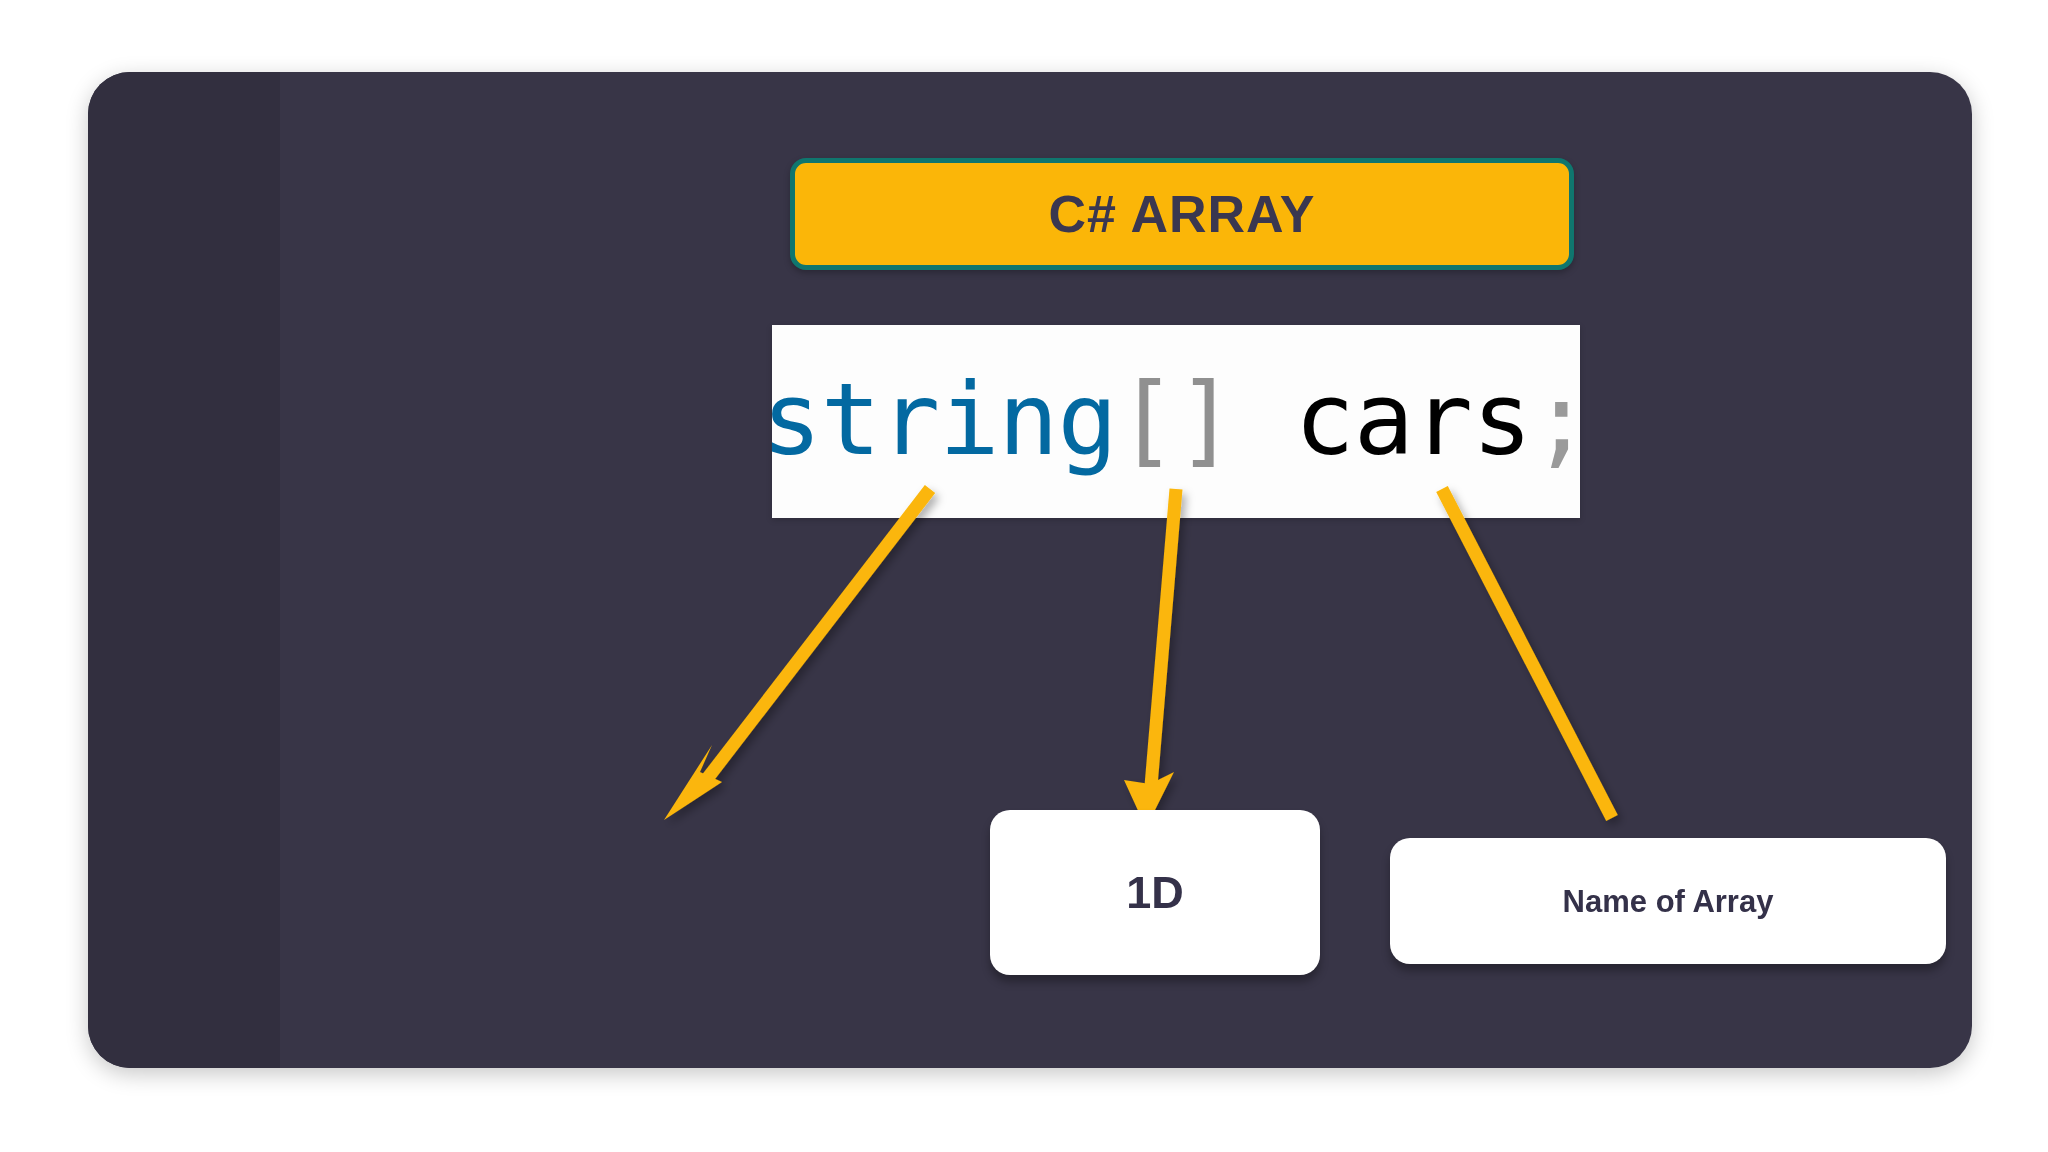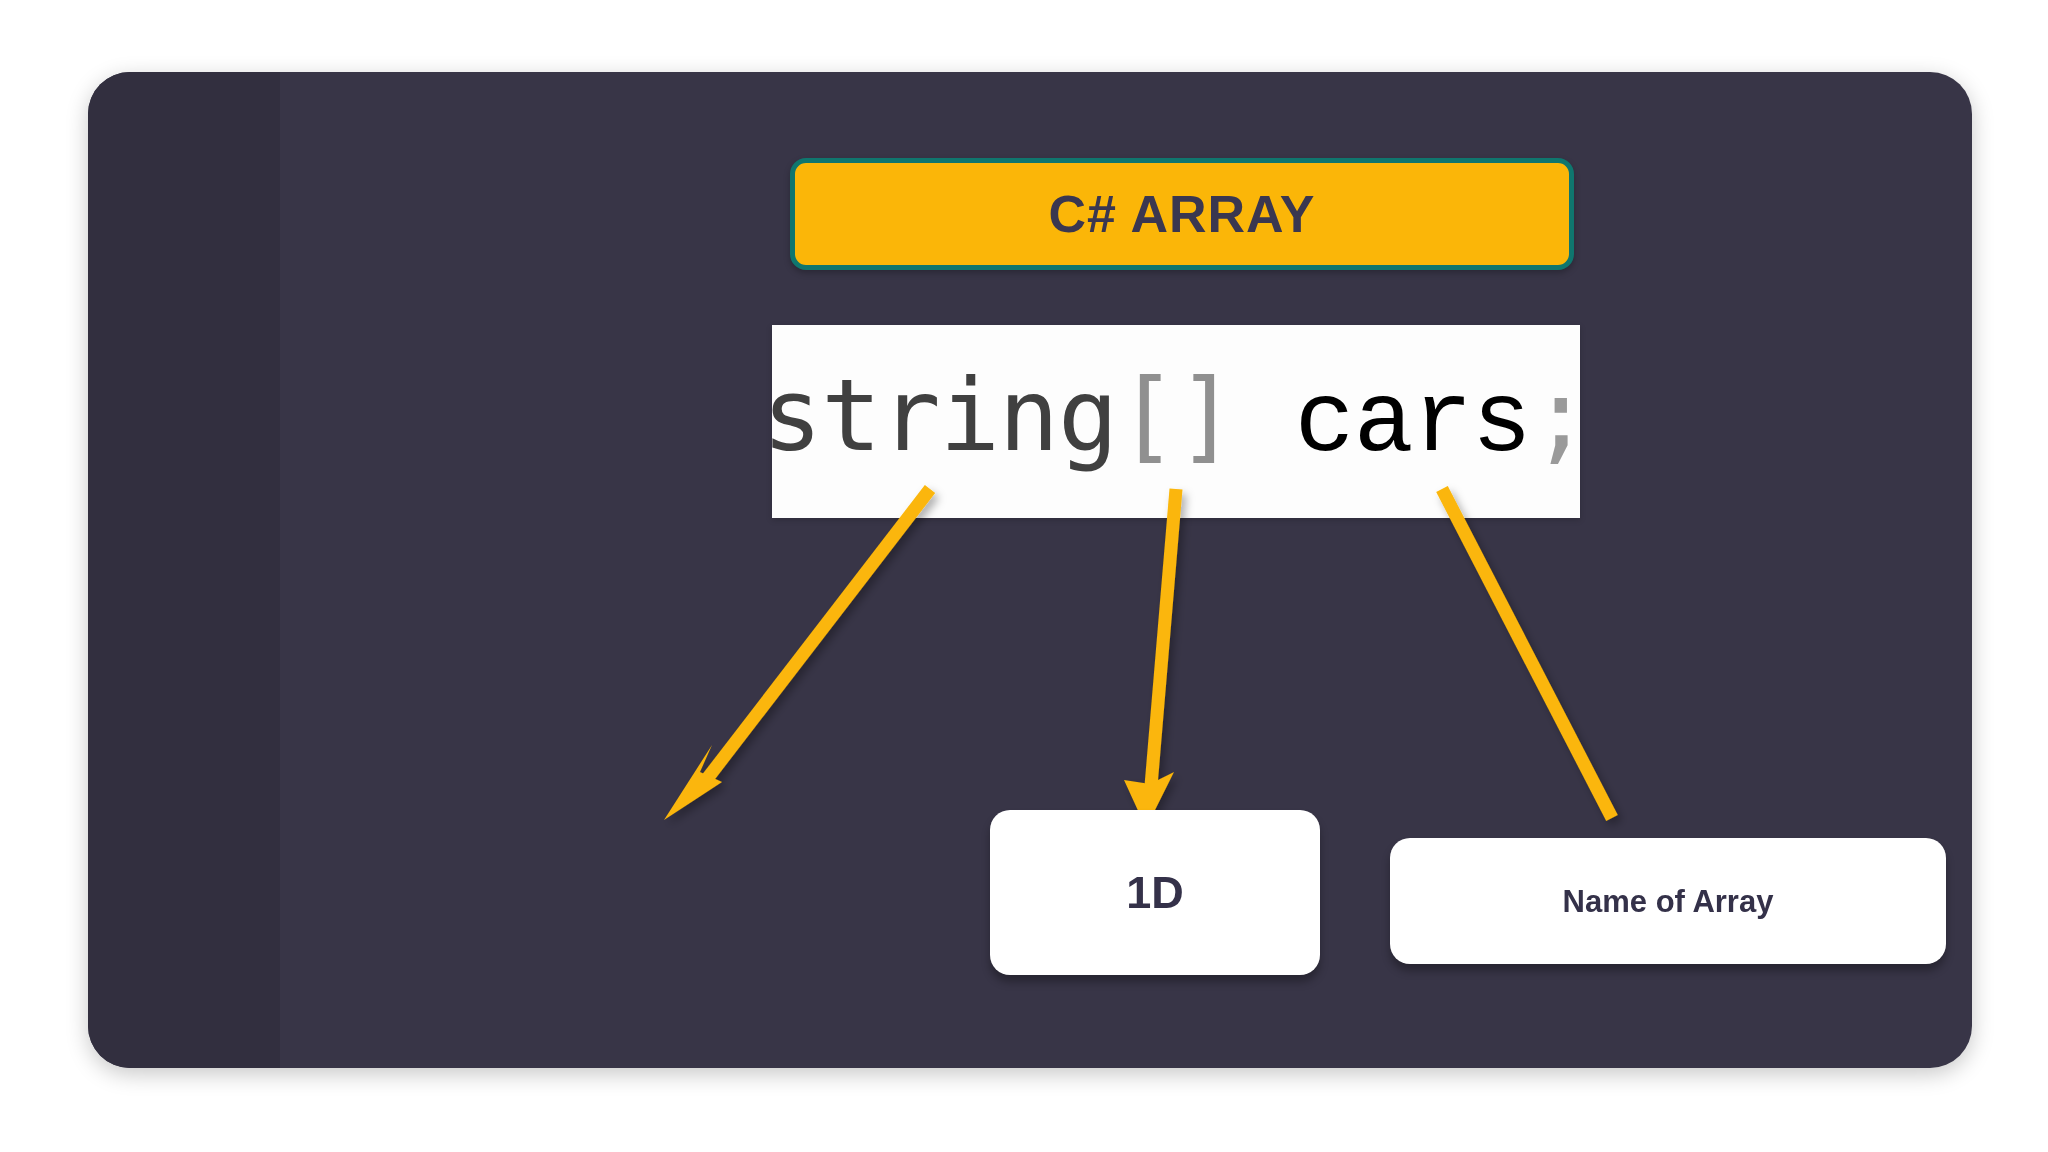--- a/index.html
+++ b/index.html
@@ -81,23 +81,23 @@
     box-shadow: 0 2px 6px rgba(0,0,0,0.18);
   }
   .code-text {
     font-family: "DejaVu Sans Mono", monospace;
     font-size: 100px;
     line-height: 1;
     white-space: pre;
     letter-spacing: -1px;
     margin-top: -4px;
   }
-  .tok-type   { color: #404040; }
+  .tok-type   { color: #0369a1; }
   .tok-brack  { color: #909090; }
-  .tok-name   { color: #000000; font-family: Liberation Mono, monospace; }
+  .tok-name   { color: #000000; }
   .tok-semi   { color: #9A9A9A; }
 
   
   #arrow-layer {
     position: absolute;
     left: 0;
     top: 0;
     width: 2048px;
     height: 1152px;
     pointer-events: none;

